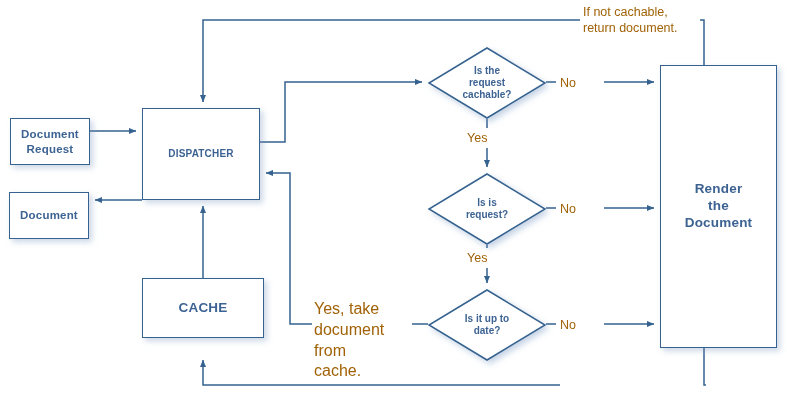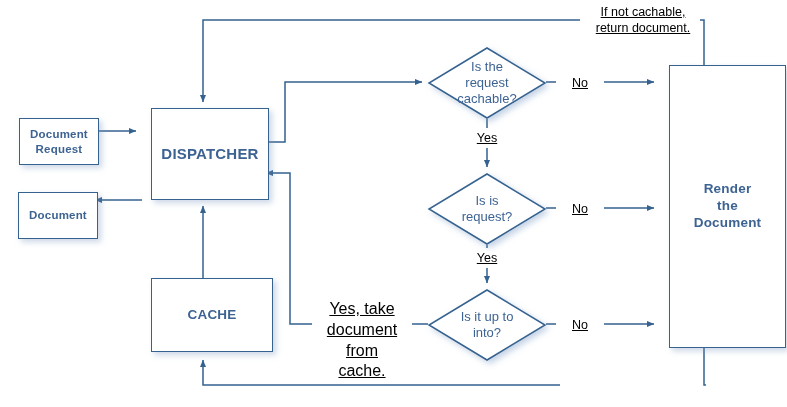--- a/index.html
+++ b/index.html
@@ -27,21 +27,20 @@
   }
   .node {
     position: absolute;
     box-sizing: border-box;
     display: flex;
     align-items: center;
     justify-content: center;
     text-align: center;
     color: #3d6393;
     background: #ffffff;
-    margin-left: 9px;
   }
   .boxnode {
     border: 1.6px solid #35628f;
     font-weight: bold;
     box-shadow: 3px 3px 6px rgba(120,150,190,0.38);
   }
   .boxnode .lbl {
     line-height: 1.25;
     letter-spacing: 0.2px;
   }
@@ -57,41 +56,40 @@
   .diamond-wrap .dlbl {
     position: absolute;
     left: 0;
     top: 0;
     width: 100%;
     height: 100%;
     display: flex;
     align-items: center;
     justify-content: center;
     text-align: center;
-    font-weight: normal;
-    font-size: 13px;
+    font-weight: bold;
+    font-size: 10px;
     line-height: 1.22;
     color: #3d6393;
   }
   .edge-label {
     position: absolute;
-    color: #000000;
+    color: #a16207;
     font-size: 12.5px;
     line-height: 1.3;
-    text-align: center;
+    text-align: left;
     white-space: pre-line;
-    text-decoration: underline;
   }
   .edge-label.small {
     font-size: 16px;
   }
-  #dispatcher { left: 142px; top: 108px; width: 118px; height: 92px; font-size: 15px; }
+  #dispatcher { left: 142px; top: 108px; width: 118px; height: 92px; font-size: 10px; }
   #doc-request { left: 10px; top: 118px; width: 80px; height: 47px; font-size: 11.5px; }
   #document-out { left: 9px; top: 192px; width: 80px; height: 47px; font-size: 11.5px; }
-  #cache { left: 142px; top: 278px; width: 122px; height: 74px; font-size: 13.5px; }
+  #cache { left: 142px; top: 278px; width: 122px; height: 60px; font-size: 13.5px; }
   #render { left: 660px; top: 65px; width: 117px; height: 283px; font-size: 13.5px; text-align: center; }
   #d-cachable { left: 428px; top: 47px; width: 118px; height: 72px; }
   #d-cached   { left: 428px; top: 173px; width: 118px; height: 72px; }
   #d-uptodate { left: 428px; top: 289px; width: 118px; height: 72px; }
   #lbl-no-1 { left: 560px; top: 75px; width: 40px; }
   #lbl-no-2 { left: 560px; top: 201px; width: 40px; }
   #lbl-no-3 { left: 560px; top: 317px; width: 40px; }
   #lbl-yes-1 { left: 467px; top: 130px; width: 40px; }
   #lbl-yes-2 { left: 467px; top: 250px; width: 40px; }
   #lbl-top { left: 583px; top: 4px; width: 120px; }
@@ -179,21 +177,21 @@
     </svg>
     <div class="dlbl" style="white-space:pre-line">Is is
 request?</div>
   </div>
 
   <div class="diamond-wrap" id="d-uptodate">
     <svg width="118" height="72" viewBox="0 0 118 72">
       <polygon points="59,1 117,36 59,71 1,36" fill="#ffffff" stroke="#35628f" stroke-width="1.5" filter="url(#softshadow)"></polygon>
     </svg>
     <div class="dlbl" style="white-space:pre-line">Is it up to
-into?</div>
+date?</div>
   </div>
 
   <div class="edge-label" id="lbl-no-1">No</div>
   <div class="edge-label" id="lbl-no-2">No</div>
   <div class="edge-label" id="lbl-no-3">No</div>
 
   <div class="edge-label" id="lbl-yes-1">Yes</div>
   <div class="edge-label" id="lbl-yes-2">Yes</div>
 
   <div class="edge-label" id="lbl-top">If not cachable,

